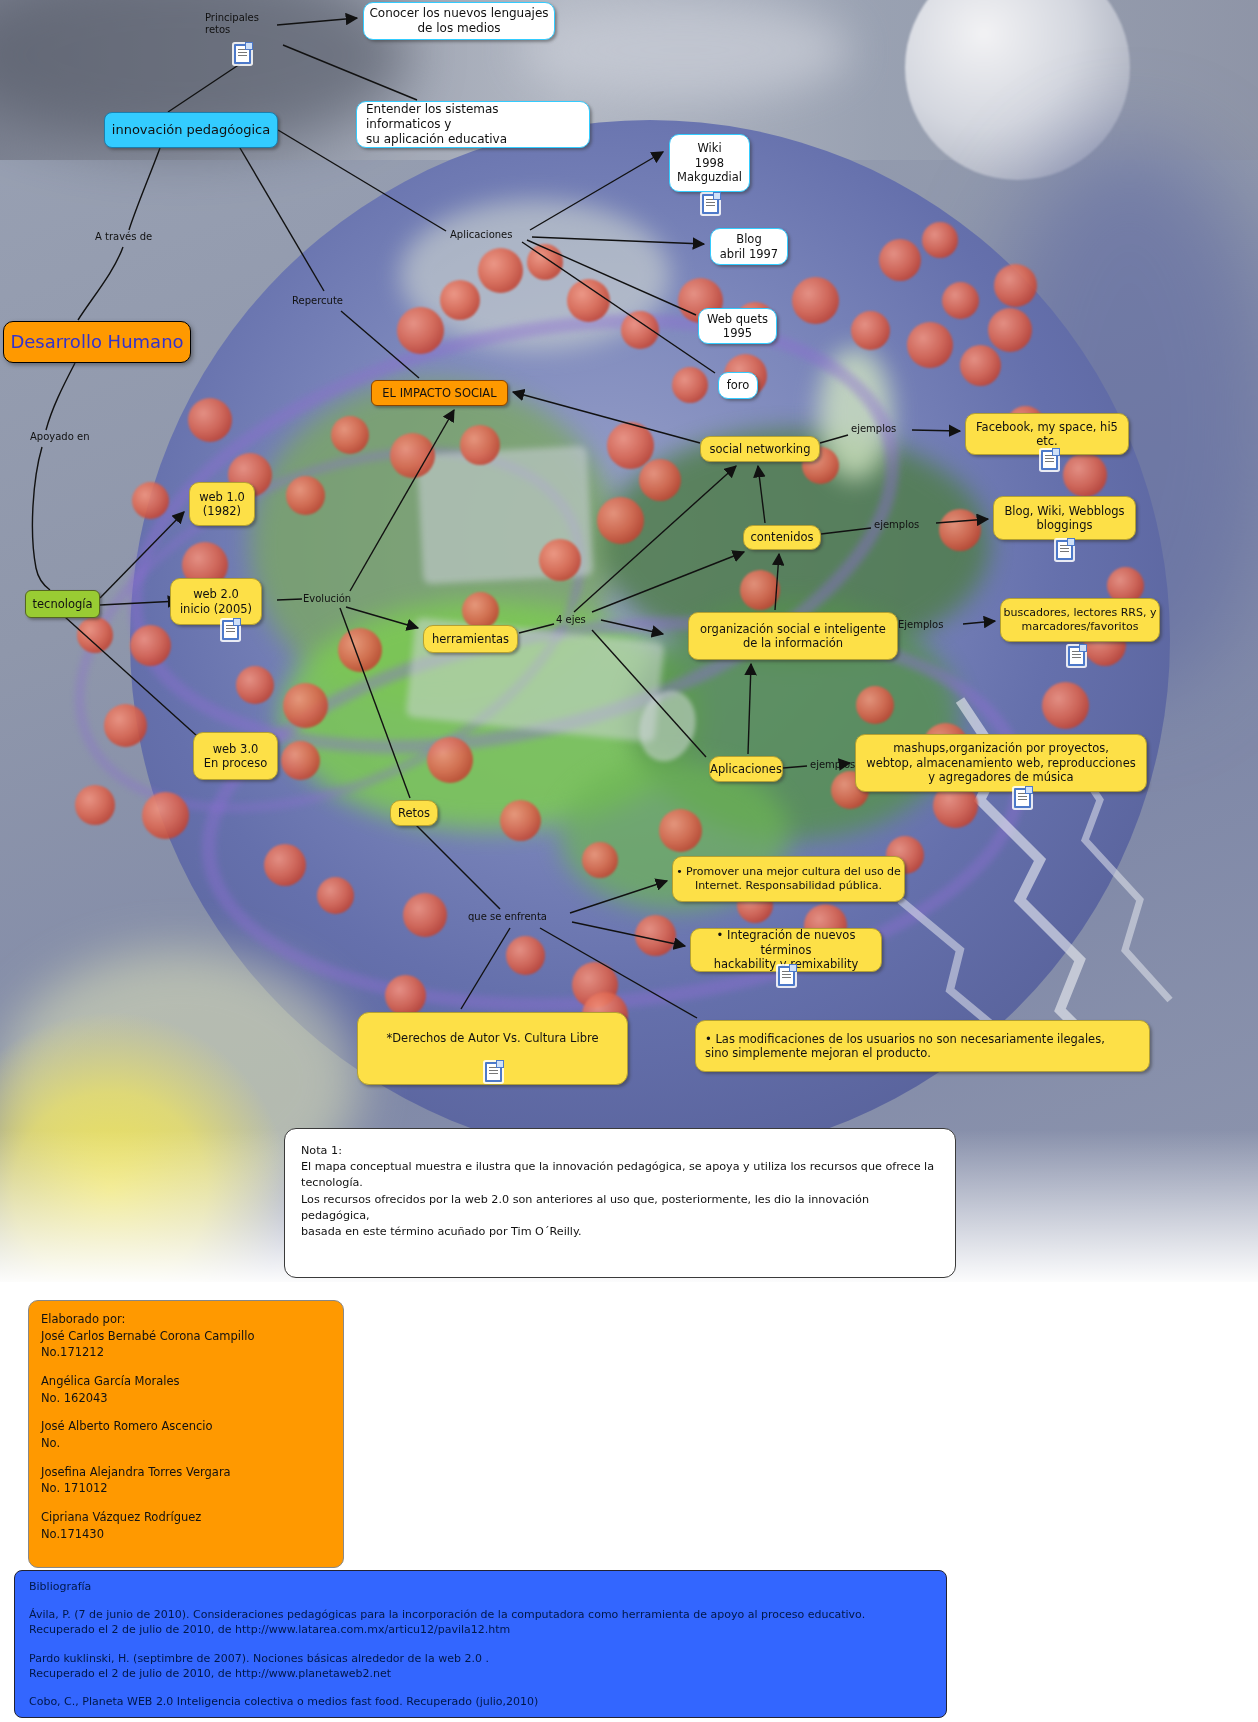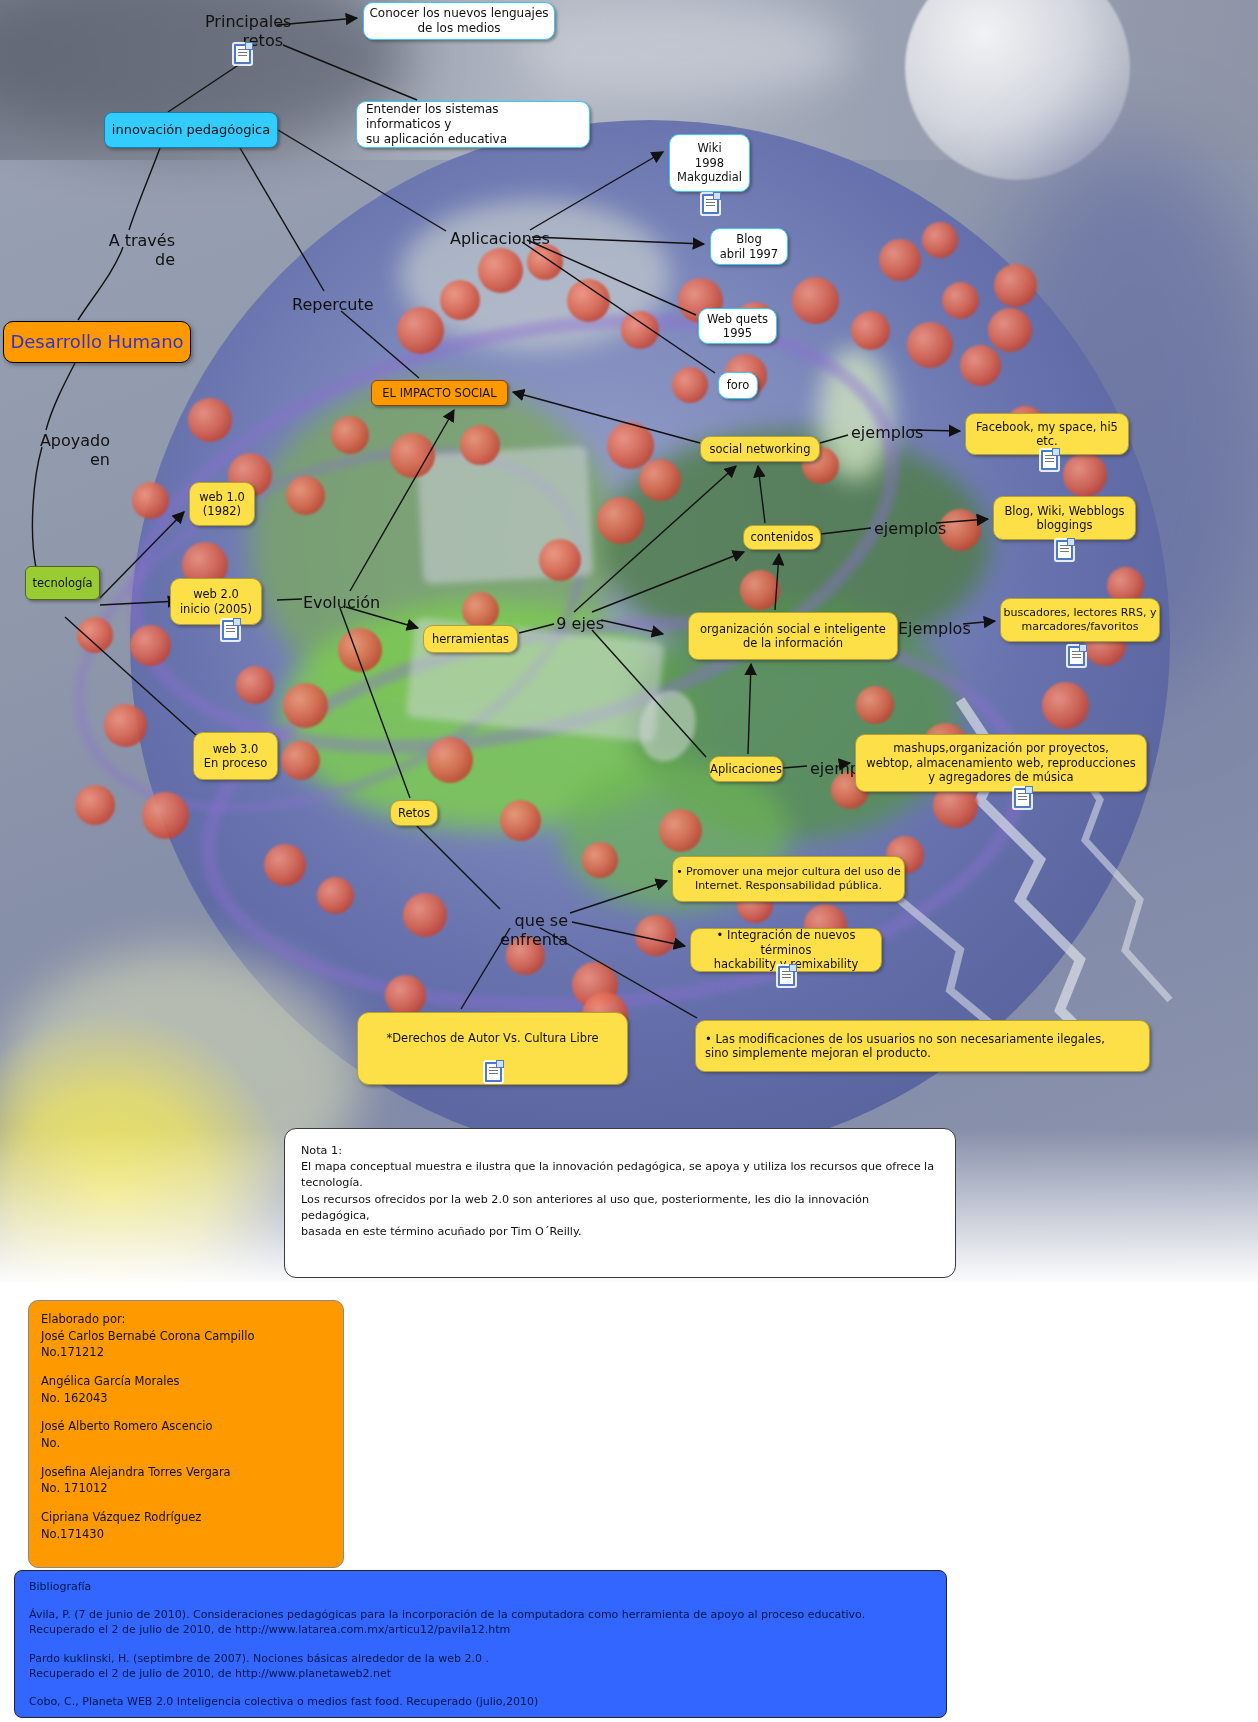--- a/index.html
+++ b/index.html
@@ -46,21 +46,21 @@
         text-align:center;white-space:pre-line;font-size:11.5px;line-height:1.25;color:#111;z-index:30;}
   .b-olive{background:#fde047;border:1.5px solid #b3a032;border-radius:10px;box-shadow:2px 2px 3px rgba(50,50,50,.45);}
   .b-cyan{background:#fff;border:1.5px solid #33ccff;border-radius:10px;box-shadow:2px 2px 3px rgba(50,50,50,.45);}
   .fill-cyan{background:#33ccff;border:1px solid #1b7fae;border-radius:8px;font-size:13px;box-shadow:2px 2px 3px rgba(50,50,50,.45);}
   .fill-orange{background:#ff9900;border:1px solid #884400;border-radius:6px;box-shadow:2px 2px 3px rgba(50,50,50,.45);}
   .fill-orange-big{background:#ff9900;border:1px solid #000000;border-radius:10px;color:#3333cc;font-size:18px;box-shadow:2px 2px 4px rgba(50,50,50,.5);}
   .fill-green{background:#99cc33;border:1px solid #556622;border-radius:6px;box-shadow:2px 2px 3px rgba(50,50,50,.45);}
   .f12{font-size:12px;}
   .f11{font-size:11px;}
   .ta-l{text-align:left;justify-content:flex-start;padding-left:9px;padding-right:20px;}
-  .lbl{position:absolute;font-size:16px;color:#111;white-space:pre-line;text-align:right;z-index:30;line-height:1.2;}
+  .lbl{position:absolute;font-size:10px;color:#111;white-space:pre-line;text-align:left;z-index:30;line-height:1.2;}
   
   .att{position:absolute;width:13px;height:16px;background:#fff;border:2px solid #4d79c9;border-radius:1px;
        box-shadow:0 0 0 2px rgba(255,255,255,.85);z-index:40;}
   .att::before{content:"";position:absolute;left:2px;right:2px;top:3px;height:9px;
        background:repeating-linear-gradient(#777 0 1px,transparent 1px 3px);}
   .att::after{content:"";position:absolute;right:-4px;top:-4px;width:6px;height:6px;background:#cfe0f7;border:1px solid #4d79c9;}
   
   .panel{position:absolute;box-sizing:border-box;z-index:35;}
   #nota{background:#fff;border:1.5px solid #3a3a3a;border-radius:12px;padding:14px 16px;font-size:11.2px;line-height:1.45;}
   #nota .t{white-space:pre-line;}
@@ -232,21 +232,21 @@
 
   <div class="lbl" style="left:205px;top:12px;width:78px;">Principales
 retos</div>
   <div class="lbl" style="left:95px;top:231px;width:80px;">A través de</div>
   <div class="lbl" style="left:450px;top:229px;width:84px;">Aplicaciones</div>
   <div class="lbl" style="left:292px;top:295px;width:80px;">Repercute</div>
   <div class="lbl" style="left:30px;top:431px;width:80px;">Apoyado en</div>
   <div class="lbl" style="left:851px;top:423px;width:60px;">ejemplos</div>
   <div class="lbl" style="left:874px;top:519px;width:60px;">ejemplos</div>
   <div class="lbl" style="left:303px;top:593px;width:68px;">Evolución</div>
-  <div class="lbl" style="left:556px;top:614px;width:48px;">9 ejes</div>
+  <div class="lbl" style="left:556px;top:614px;width:48px;">4 ejes</div>
   <div class="lbl" style="left:898px;top:619px;width:64px;">Ejemplos</div>
   <div class="lbl" style="left:810px;top:759px;width:60px;">ejemplos</div>
   <div class="lbl" style="left:468px;top:911px;width:100px;">que se enfrenta</div>
 
   <div class="node b-cyan f12" style="left:363px;top:2px;width:192px;height:38px;">Conocer los nuevos lenguajes
 de los medios</div>
   <div class="node fill-cyan" style="left:104px;top:112px;width:174px;height:36px;">innovación pedagóogica</div>
   <div class="node b-cyan f12 ta-l" style="left:356px;top:101px;width:234px;height:47px;">Entender los sistemas informaticos y
 su aplicación educativa</div>
   <div class="node b-cyan" style="left:669px;top:134px;width:81px;height:58px;">Wiki
@@ -260,21 +260,21 @@
   <div class="node fill-orange-big" style="left:3px;top:321px;width:188px;height:42px;">Desarrollo Humano</div>
   <div class="node fill-orange" style="left:371px;top:380px;width:137px;height:26px;">EL IMPACTO SOCIAL</div>
   <div class="node b-olive" style="left:700px;top:436px;width:120px;height:26px;">social networking</div>
   <div class="node b-olive" style="left:965px;top:413px;width:164px;height:42px;">Facebook, my space, hi5
 etc.</div>
   <div class="node b-olive" style="left:189px;top:482px;width:66px;height:44px;">web 1.0
 (1982)</div>
   <div class="node b-olive" style="left:743px;top:525px;width:78px;height:25px;">contenidos</div>
   <div class="node b-olive" style="left:993px;top:496px;width:143px;height:44px;">Blog, Wiki, Webblogs
 bloggings</div>
-  <div class="node fill-green" style="left:25px;top:566px;width:75px;height:34px;">tecnología</div>
+  <div class="node fill-green" style="left:25px;top:590px;width:75px;height:28px;">tecnología</div>
   <div class="node b-olive" style="left:170px;top:578px;width:92px;height:47px;">web 2.0
 inicio (2005)</div>
   <div class="node b-olive" style="left:423px;top:625px;width:95px;height:28px;">herramientas</div>
   <div class="node b-olive" style="left:688px;top:612px;width:210px;height:48px;">organización social e inteligente
 de la información</div>
   <div class="node b-olive f11" style="left:1000px;top:598px;width:160px;height:44px;">buscadores, lectores RRS, y
 marcadores/favoritos</div>
   <div class="node b-olive" style="left:193px;top:732px;width:85px;height:48px;">web 3.0
 En proceso</div>
   <div class="node b-olive" style="left:390px;top:800px;width:48px;height:26px;">Retos</div>

